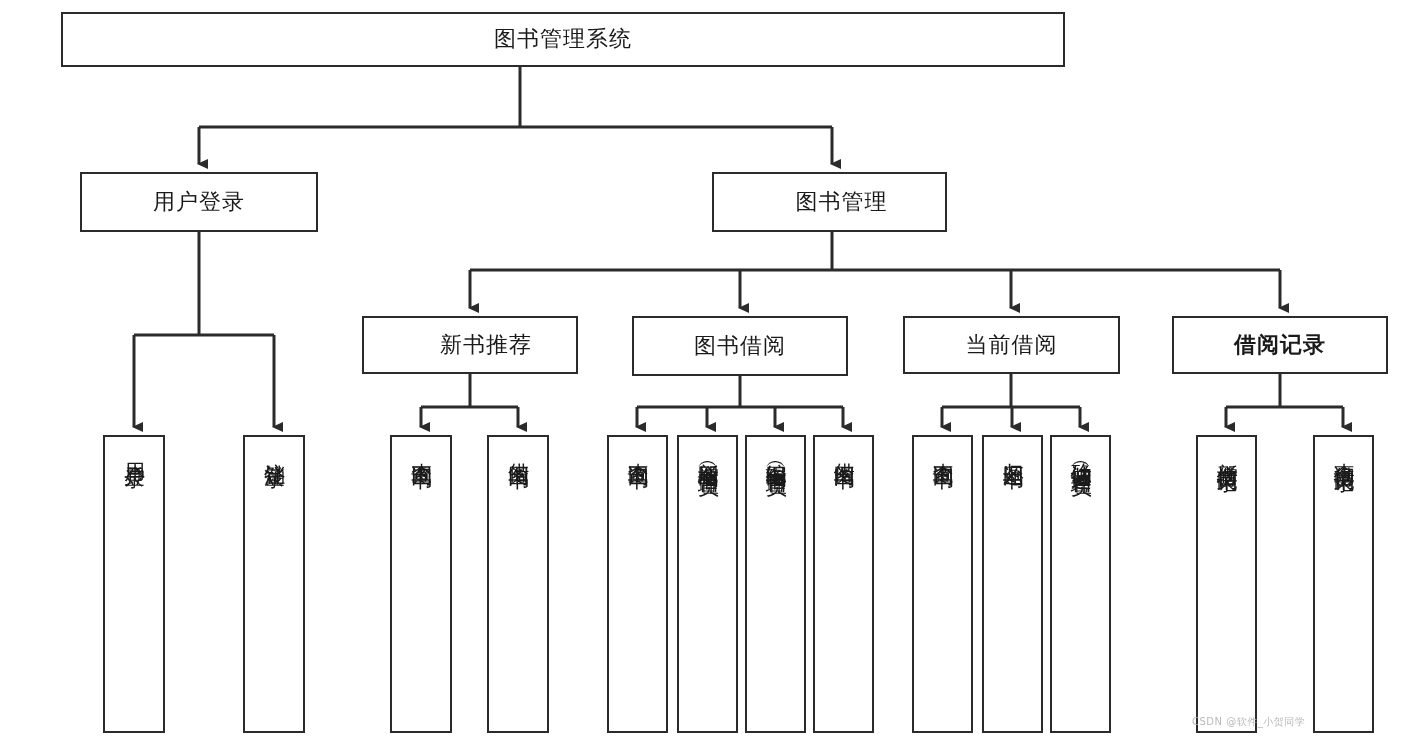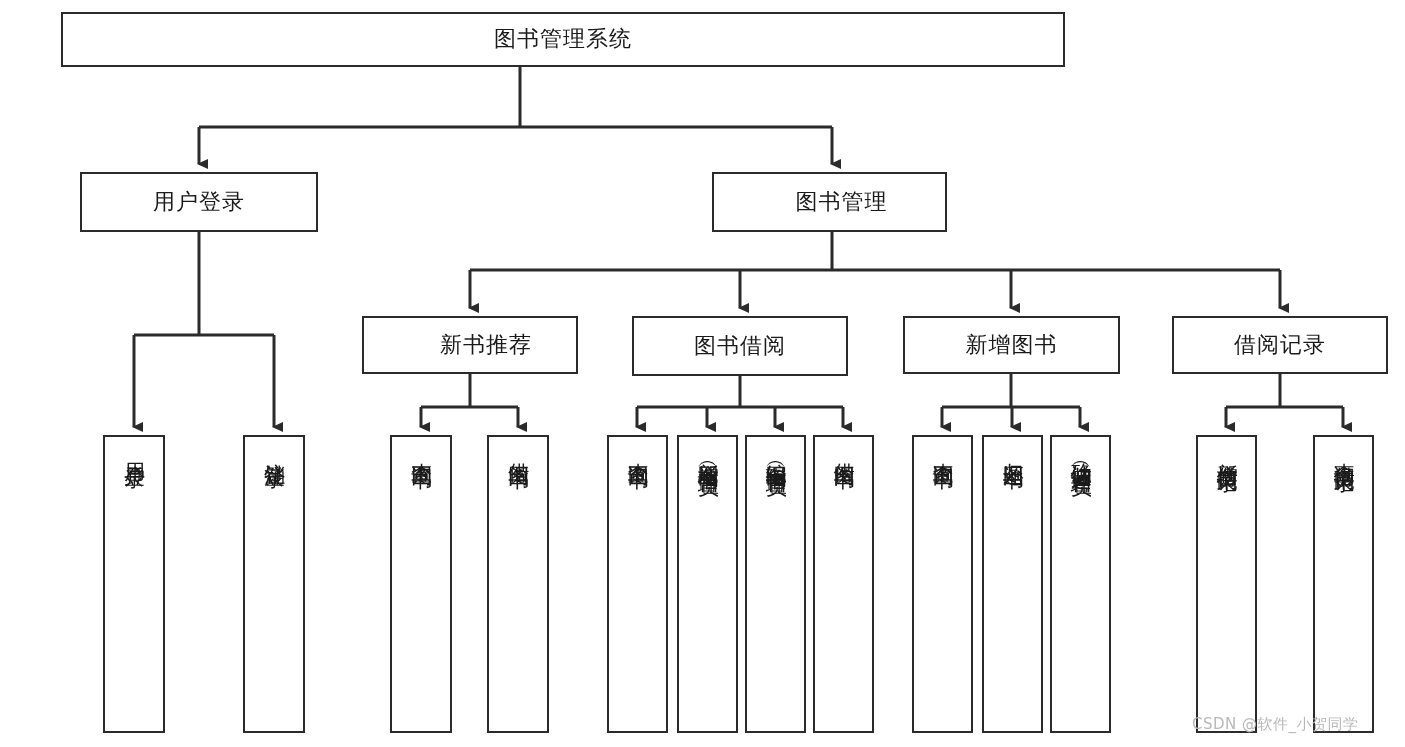--- a/index.html
+++ b/index.html
@@ -50,21 +50,21 @@
     writing-mode: vertical-rl;
     text-orientation: upright;
     font-size: 21px;
     color: #1a1a1a;
     line-height: 1.32;
     letter-spacing: 2px;
     white-space: nowrap;
   }
   .watermark {
     position: absolute;
-    font-size: 15px;
+    font-size: 10px;
     color: #b9b9b9;
     letter-spacing: 0.5px;
     white-space: nowrap;
     user-select: none;
   }
 </style>
 </head>
 <body>
 
 <div id="canvas">
@@ -130,23 +130,23 @@
     <span>图书管理</span>
   </div>
 
   <div class="node horiz" style="left:362px; top:316px; width:216px; height:58px;padding-left:32px;">
     <span>新书推荐</span>
   </div>
   <div class="node horiz" style="left:632px; top:316px; width:216px; height:60px;">
     <span>图书借阅</span>
   </div>
   <div class="node horiz" style="left:903px; top:316px; width:217px; height:58px;">
-    <span>新增图书</span>
+    <span>当前借阅</span>
   </div>
-  <div class="node horiz" style="left:1172px; top:316px; width:216px; height:58px;">
+  <div class="node horiz" style="left:1172px; top:316px; width:216px; height:58px;font-weight:bold;">
     <span>借阅记录</span>
   </div>
 
   <div class="node vert" style="left:103px; top:435px; width:62px; height:298px;">
     <span class="vtext">用户登录</span>
   </div>
   <div class="node vert" style="left:243px; top:435px; width:62px; height:298px;">
     <span class="vtext">注销登录</span>
   </div>
   <div class="node vert" style="left:390px; top:435px; width:62px; height:298px;">

